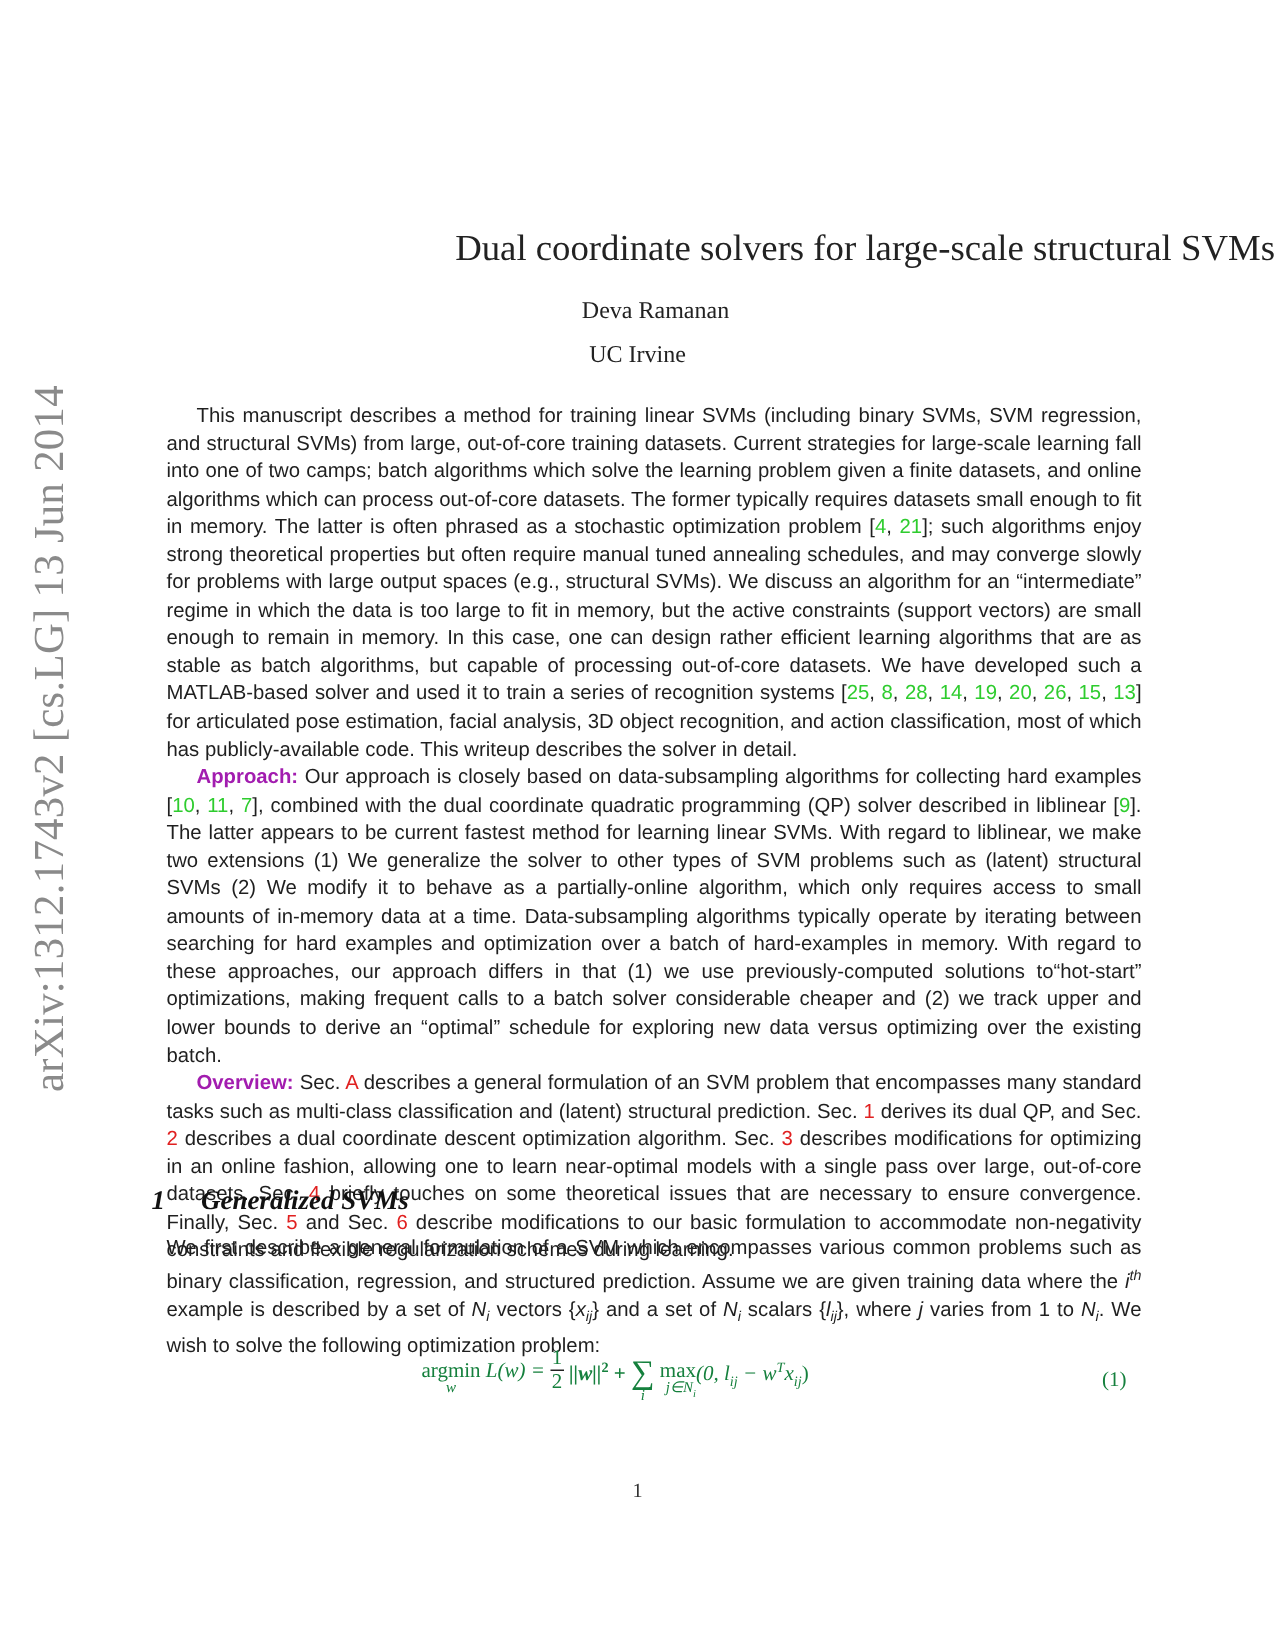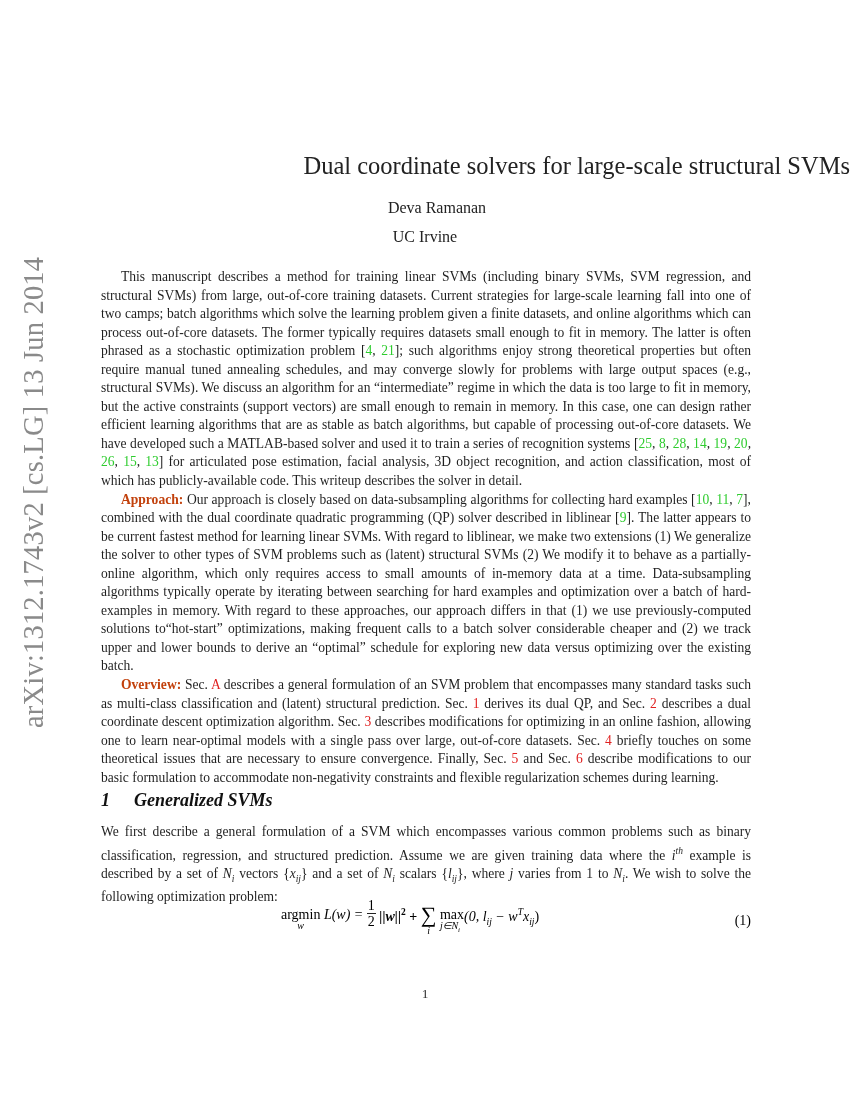--- a/index.html
+++ b/index.html
@@ -7,31 +7,31 @@
          font-family: "DejaVu Serif", "Liberation Serif", serif; color: #1a1a1a; }
   .arxiv-stamp { position: absolute; left: 18px; top: 728px; transform-origin: left top;
        transform: rotate(-90deg); white-space: nowrap; font-family: "Liberation Serif", serif;
        font-size: 28.5px; color: #8a8a8a; letter-spacing: 0.2px; }
   .title { position: absolute; top: 152px; left: 0; width: 850px; text-align: right;
        font-family: "Liberation Serif", serif; font-size: 24.5px; color: #222; }
   .author, .affil { position: absolute; left: 0; width: 850px; text-align: center;
        font-family: "Liberation Serif", serif; font-size: 16px; color: #222; }
   .author { top: 199px; padding-left: 12px; }
   .affil { top: 228px; }
-  .body { position: absolute; left: 101px; width: 650px; font-family: Liberation Serif, serif;
+  .body { position: absolute; left: 111px; width: 650px; font-family: Liberation Sans, sans-serif;
        font-size: 13.55px; line-height: 18.55px; text-align: justify; color: #1f1f1f; }
   .p { margin: 0; text-indent: 20px; }
   .ref-green { color: #2ecc2e; }
   .ref-red { color: #e02020; }
-  b { font-weight: bold; color: #c2410c; }
+  b { font-weight: bold; color: #a21caf; }
   .section-head { position: absolute; left: 101px; top: 790px; font-family: "Liberation Serif", serif;
        font-size: 18px; font-weight: bold; color: #111; font-style: italic; }
   .section-head .num { display: inline-block; width: 33px; }
   .eq { position: absolute; left: 101px; top: 907px; width: 650px; height: 50px;
-       font-family: "Liberation Serif", serif; font-size: 14px; color: #000000; }
+       font-family: "Liberation Serif", serif; font-size: 14px; color: #15803d; }
   .eq-body { position: absolute; left: 180px; top: 0; white-space: nowrap; }
   .eq-num { position: absolute; right: 0; top: 6px; }
   .pagenum { position: absolute; top: 986px; left: 0; width: 850px; text-align: center;
        font-family: "Liberation Serif", serif; font-size: 13.5px; color: #333; }
   i.m { font-style: italic; }
   sub, sup { font-size: 9.5px; }
 </style>
 </head>
 <body>
 
@@ -72,21 +72,21 @@
     <span style="vertical-align:top;"> <i>L(w) =</i> </span>
     <span style="display:inline-block;text-align:center;vertical-align:top;position:relative;top:-9px;line-height:15px;">
       <span>1</span><br>
       <span style="display:block;border-top:1px solid #222;padding:0 1px;">2</span>
     </span>
     <span style="vertical-align:top;font-weight:bold;"><i>||w||</i><sup>2</sup> <span>+</span> </span>
     <span style="display:inline-block;text-align:center;vertical-align:top;position:relative;top:-5px;">
       <span style="font-size:22px;">∑</span><br>
       <i style="font-size:10px;position:relative;top:-6px;">i</i>
     </span>
-    <span style="display:inline-block;text-align:left;vertical-align:top;">
+    <span style="display:inline-block;text-align:right;vertical-align:top;">
       <span>max</span><br>
       <i style="font-size:10px;position:relative;top:-6px;"><span>j∈N</span><sub style="font-size:7px">i</sub></i>
     </span><span style="vertical-align:top;margin-top:32px;"><i>(0, l</i><sub><i>ij</i></sub><i> − w</i><sup><i>T</i></sup><i>x</i><sub><i>ij</i></sub><span>)</span></span>
   </div>
   <div class="eq-num">(1)</div>
 </div>
 
 <div class="pagenum">1</div>
 
 </body></html>

